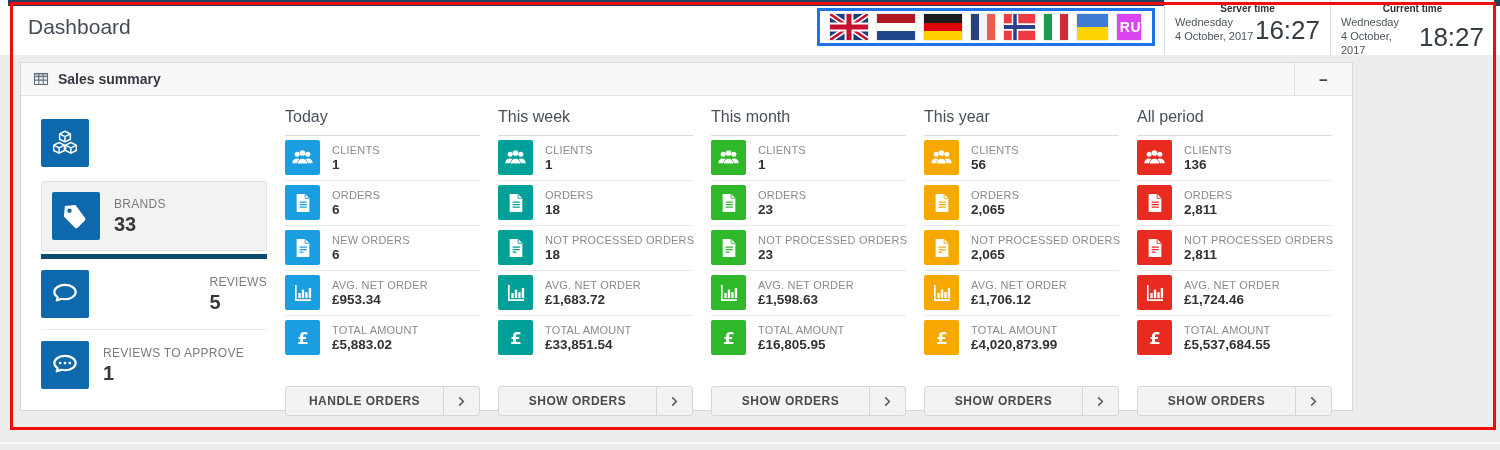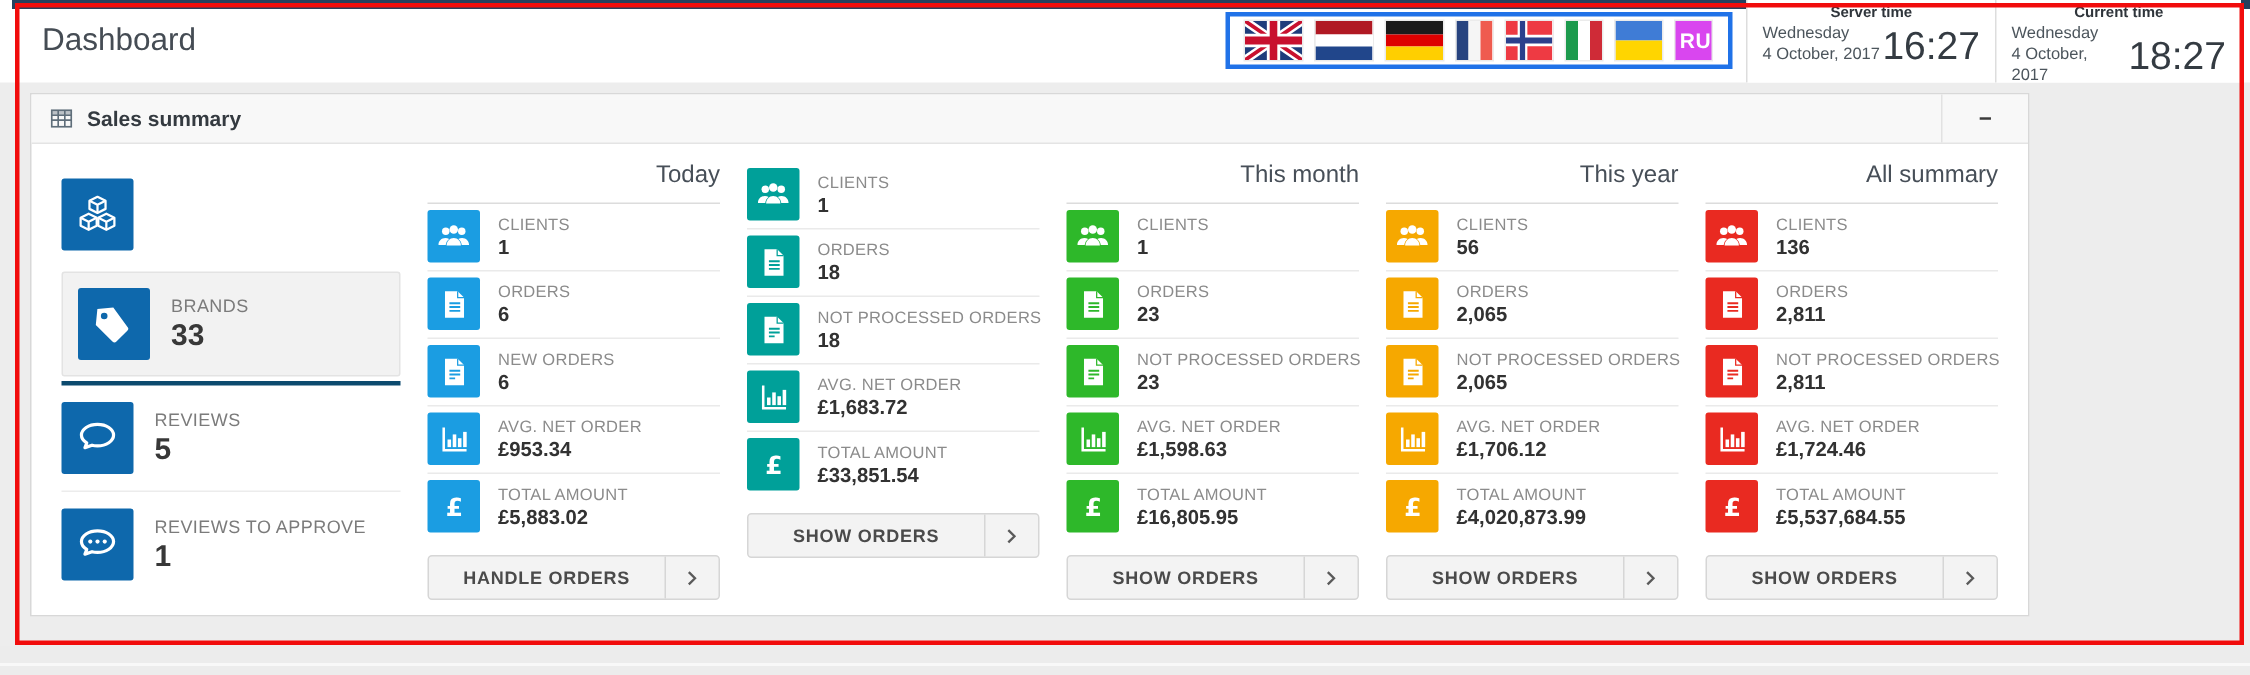--- a/index.html
+++ b/index.html
@@ -45,37 +45,37 @@
   .goto-input{margin-left:10px;width:60px;height:22px;border:1px solid #c9c9c9;background:#fff;box-sizing:content-box;padding:0 3px;font-size:12px;}
   .go-btn{margin-left:7px;background:#1d7fd6;color:#fff;border:none;border-radius:3px;font-size:13px;font-weight:bold;padding:4px 12px;cursor:pointer;font-family:inherit;}
   .collapse-box{margin-left:auto;width:57px;align-self:stretch;border-left:1px solid #e2e2e2;display:flex;align-items:center;justify-content:center;cursor:pointer;}
   .collapse-box span{font-size:15px;font-weight:bold;color:#3a3a3a;line-height:1;}
   .panel-body{display:flex;padding:12px 20px 0 20px;}
   
   .sidebar{width:226px;margin-right:18px;flex:none;}
   .side-item{display:flex;align-items:center;padding:11px 0;cursor:pointer;}
   .side-item + .side-item{border-top:1px solid #ececec;}
   .side-item.highlight{background:#f2f2f2;border:1px solid #e3e3e3;border-radius:2px;padding:10px;margin:3px 0;}
-  .side-item.highlight + .side-item{border-top:3px solid #0c4a6e;}
+  .side-item.highlight + .side-item{border-top:5px solid #0c4a6e;justify-content:space-between;}
   .side-icon{width:48px;height:48px;border-radius:2px;flex:none;display:flex;align-items:center;justify-content:center;}
   .side-text{margin-left:14px;display:flex;flex-direction:column;}
   .side-label{font-size:12px;color:#7b7b7b;letter-spacing:.3px;}
   .side-value{font-size:20px;font-weight:bold;color:#383838;margin-top:2px;}
   
   .periods-row{display:flex;flex:1;}
   .period-column{flex:1;margin-right:18px;min-width:0;}
   .period-column:last-child{margin-right:0;}
-  .col-title{font-size:16px;color:#474f58;padding-bottom:9px;border-bottom:1px solid #dcdcdc;text-align:right;}
+  .col-title{font-size:16px;color:#474f58;padding-bottom:9px;border-bottom:1px solid #dcdcdc;}
   .stat-row{display:flex;align-items:center;padding:4px 0 5px 0;border-bottom:1px solid #eaeaea;}
   .stat-row:last-child{border-bottom:none;}
   .stat-icon{width:35px;height:35px;border-radius:2px;flex:none;display:flex;align-items:center;justify-content:center;}
   .stat-text{margin-left:12px;display:flex;flex-direction:column;min-width:0;}
   .stat-label{font-size:11px;color:#8b8b8b;letter-spacing:.2px;white-space:nowrap;}
   .stat-value{font-size:13.5px;font-weight:bold;color:#323232;margin-top:1px;}
-  .col-button{margin-top:10px;height:30px;background:#f3f3f3;border:1px solid #d6d6d6;border-radius:3px;display:flex;align-items:stretch;cursor:pointer;box-sizing:border-box;}
+  .col-button{margin-top:26px;height:30px;background:#f3f3f3;border:1px solid #d6d6d6;border-radius:3px;display:flex;align-items:stretch;cursor:pointer;box-sizing:border-box;}
   .btn-label{flex:1;display:flex;align-items:center;justify-content:center;font-size:12px;font-weight:bold;color:#4a4a4a;letter-spacing:.5px;}
   .btn-chevron{width:35px;border-left:1px solid #d6d6d6;display:flex;align-items:center;justify-content:center;}
 </style>
 </head>
 <body>
 
 <div class="top-header">
   <h1 class="page-title">Dashboard</h1>
   <div class="flags-row">
       <div class="flag flag-gb f-wide">
@@ -307,20 +307,21 @@
     <div class="col-button">
       <span class="btn-label">HANDLE ORDERS</span>
       <span class="btn-chevron">
               <svg viewBox="0 0 12 12" width="11" height="11">
                 <path fill="none" stroke="#5a5a5a" stroke-width="1.7" d="M3.5 1.5L8 6l-4.5 4.5"></path>
               </svg>
             </span>
     </div>
   </div>
         <div class="period-column">
+    <div class="col-title">This week</div>
     <div class="stats">
             <div class="stat-row">
     <span class="stat-icon" style="background: rgb(0, 160, 153); color: rgb(0, 160, 153);">
                 <svg viewBox="0 0 30 30" width="25" height="25">
                   <g fill="#fff">
                     <circle cx="8.6" cy="11" r="3"></circle>
                     <circle cx="21.4" cy="11" r="3"></circle>
                     <circle cx="15" cy="9.6" r="3.4"></circle>
                     <path d="M2.8 21.6c0-3 2.4-5.3 5.5-5.3 1.1 0 2.2.3 3 .9-1.5 1.1-2.5 2.7-2.7 4.8H2.8z"></path>
                     <path d="M27.2 21.6c0-3-2.4-5.3-5.5-5.3-1.1 0-2.2.3-3 .9 1.5 1.1 2.5 2.7 2.7 4.8h5.8z"></path>
@@ -561,21 +562,21 @@
     <div class="col-button">
       <span class="btn-label">SHOW ORDERS</span>
       <span class="btn-chevron">
               <svg viewBox="0 0 12 12" width="11" height="11">
                 <path fill="none" stroke="#5a5a5a" stroke-width="1.7" d="M3.5 1.5L8 6l-4.5 4.5"></path>
               </svg>
             </span>
     </div>
   </div>
         <div class="period-column">
-    <div class="col-title">All summary</div>
+    <div class="col-title">All period</div>
     <div class="stats">
             <div class="stat-row">
     <span class="stat-icon" style="background: rgb(233, 42, 33); color: rgb(233, 42, 33);">
                 <svg viewBox="0 0 30 30" width="25" height="25">
                   <g fill="#fff">
                     <circle cx="8.6" cy="11" r="3"></circle>
                     <circle cx="21.4" cy="11" r="3"></circle>
                     <circle cx="15" cy="9.6" r="3.4"></circle>
                     <path d="M2.8 21.6c0-3 2.4-5.3 5.5-5.3 1.1 0 2.2.3 3 .9-1.5 1.1-2.5 2.7-2.7 4.8H2.8z"></path>
                     <path d="M27.2 21.6c0-3-2.4-5.3-5.5-5.3-1.1 0-2.2.3-3 .9 1.5 1.1 2.5 2.7 2.7 4.8h5.8z"></path>

